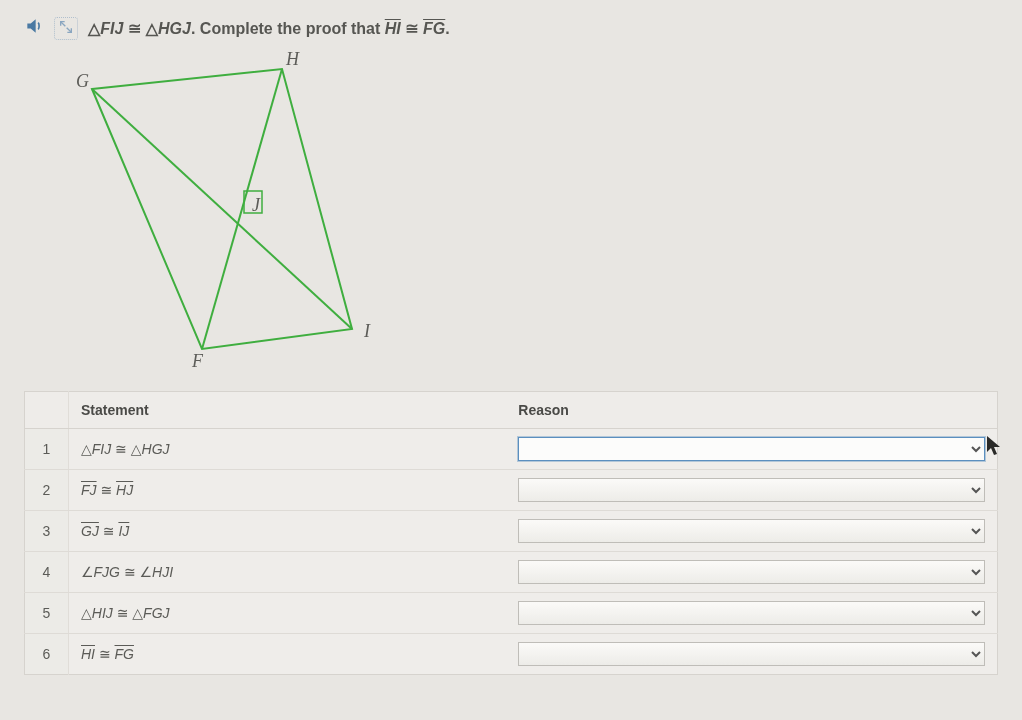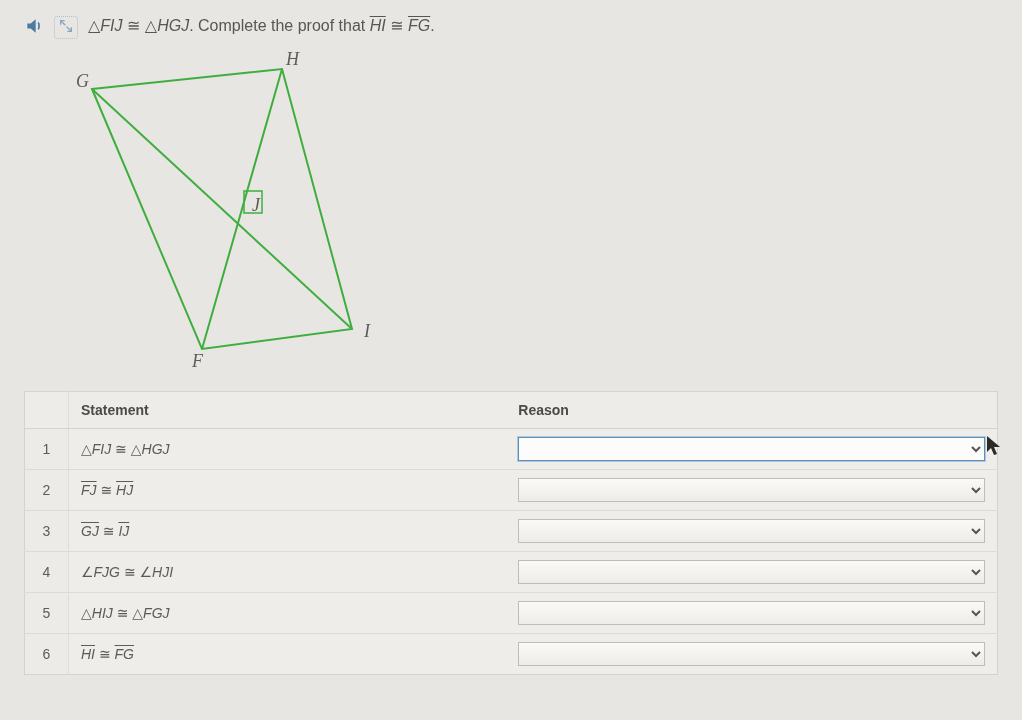--- a/index.html
+++ b/index.html
@@ -7,22 +7,23 @@
     margin: 0;
     padding: 16px 24px;
     font-family: Verdana, Geneva, sans-serif;
     background: #e8e6e2;
     color: #4a4a48;
     width: 1022px;
     height: 720px;
   }
   .prompt-row {
     display: flex;
-    align-items: flex-start;
+    align-items: center;
     gap: 10px;
+    font-weight: bold;
   }
   .audio-icon { color: #4b7aa3; font-size: 20px; }
   .fullscreen-icon {
     color: #8aa6c0;
     font-size: 18px;
     border: 1px dotted rgba(138,166,192,0.6);
     padding: 1px 3px;
     border-radius: 3px;
     line-height: 1;
   }

